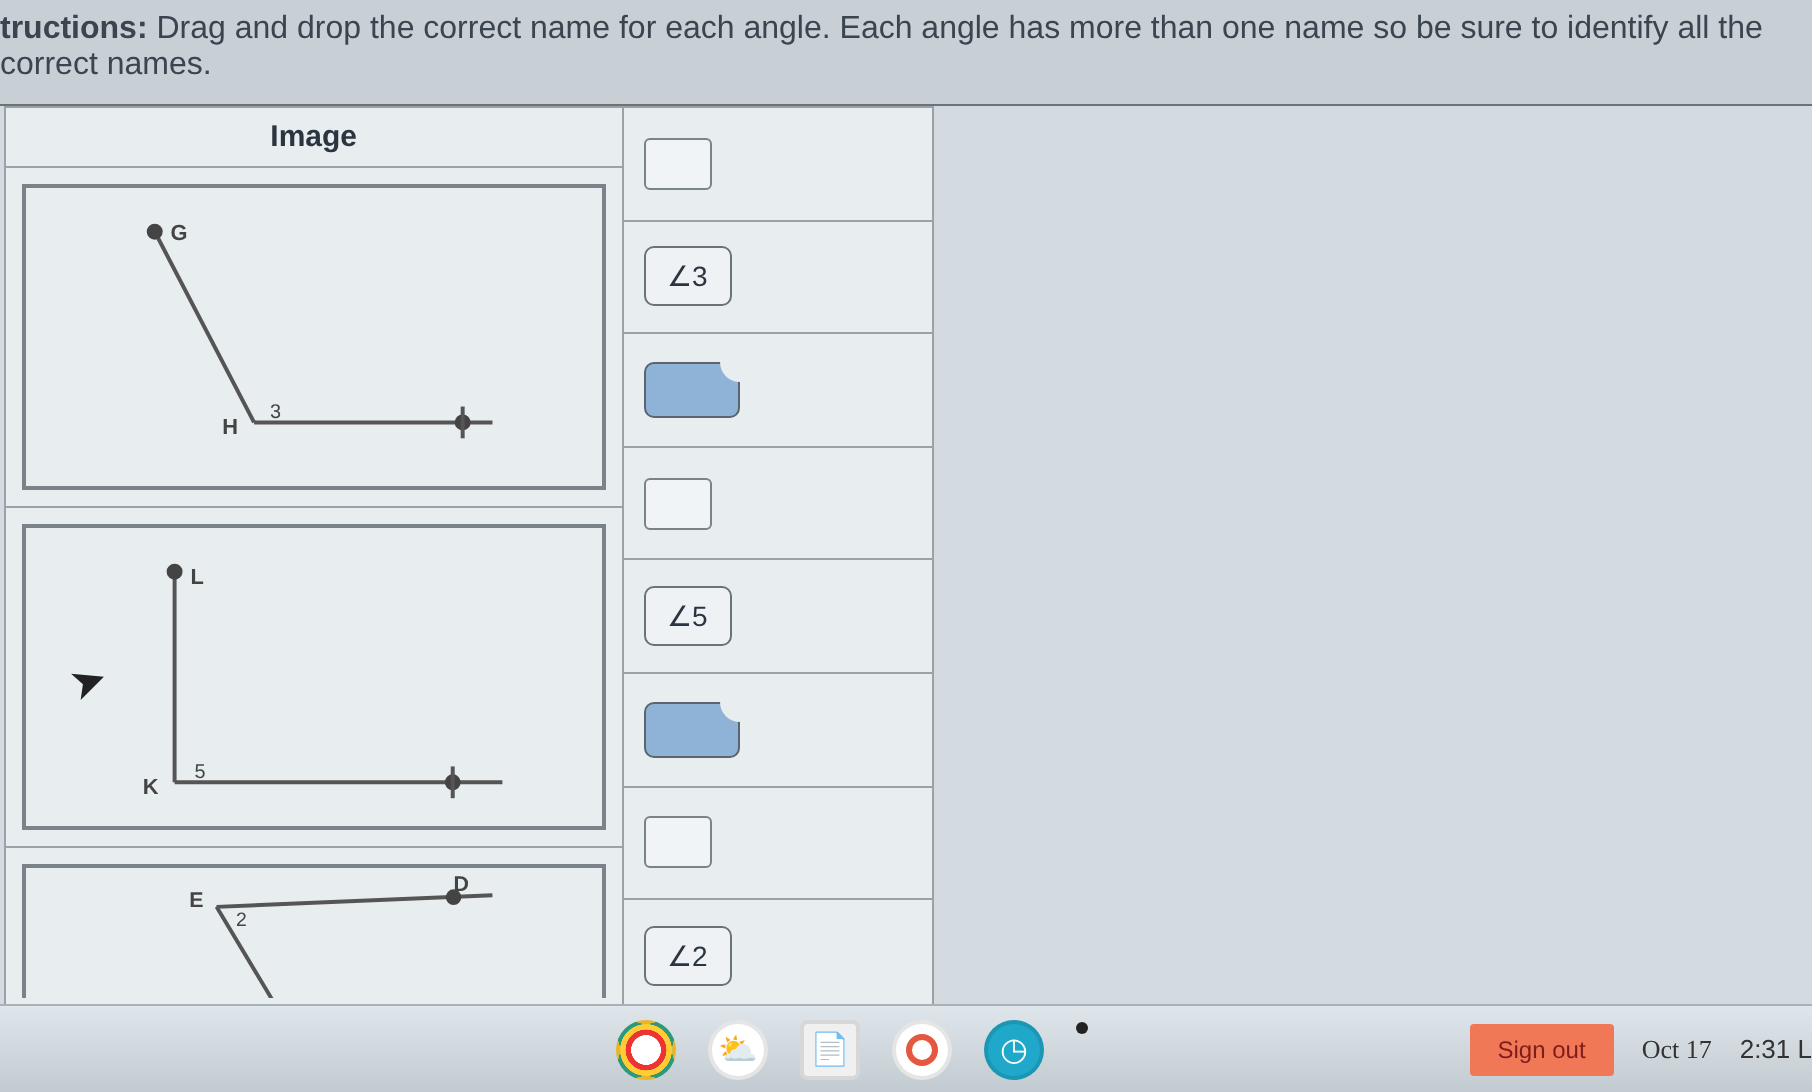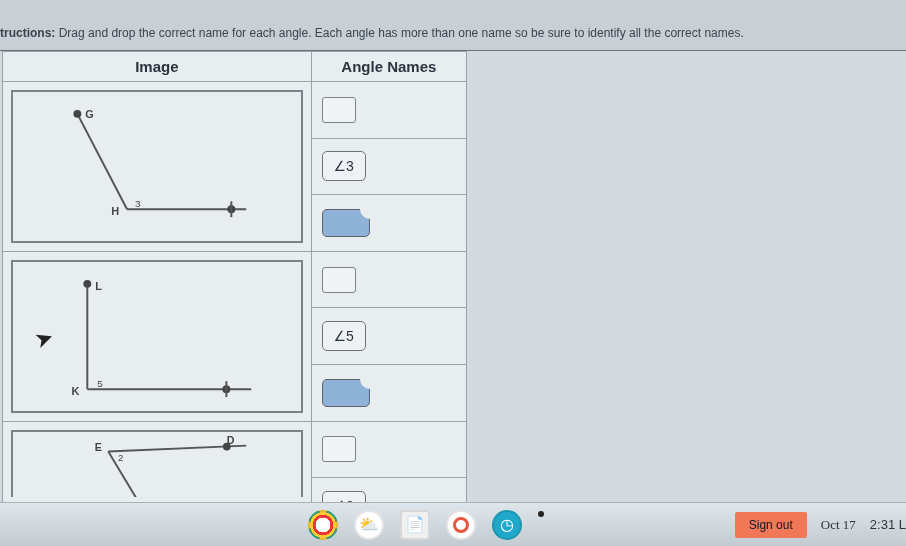--- a/index.html
+++ b/index.html
@@ -7,24 +7,23 @@
       font-family: Arial, sans-serif;
       background: #c8d0d6;
       width: 906px;
       height: 546px;
       overflow: hidden;
       position: relative;
       color: #3a4550;
     }
     .instructions {
       padding: 6px 4px 10px 0;
-      font-size: 12px;
+      font-size: 16px;
       color: #3a4550;
       border-bottom: 1px solid #6a737a;
-      margin-top: 20px;
     }
     .instructions .label { font-weight: bold; }
     .content-area {
       background: #d4dbe0;
       padding: 0;
     }
     .table-wrap {
       display: flex;
       border: 1px solid #9aa2a8;
       background: #e8edf0;
@@ -137,21 +136,21 @@
       border-radius: 50%;
       margin: 0 8px;
       display: flex;
       align-items: center;
       justify-content: center;
       font-size: 16px;
       border: 2px solid rgba(0,0,0,0.1);
     }
     .signout {
       background: #f07856;
-      color: #0f172a;
+      color: #7f1d1d;
       padding: 6px 14px;
       font-size: 12px;
       border-radius: 2px;
       margin-left: auto;
       margin-right: 14px;
       cursor: pointer;
     }
     .tb-date { font-size: 13px; color: #333; margin-right: 14px; font-family: Liberation Serif, serif; }
     .tb-time { font-size: 13px; color: #333; margin-right: 0; }
     .tiny-black { width:6px; height:6px; background:#222; border-radius:50%; margin:0 8px; align-self: flex-start; margin-top: 8px;}
@@ -208,21 +207,20 @@
             <circle class="pt" cx="212" cy="15" r="4"></circle>
             <text class="pt-label" x="76" y="20">E</text>
             <text class="pt-label" x="212" y="12">D</text>
             <text class="angle-num" x="100" y="30">2</text>
           </svg>
         </div>
       </div>
     </div>
 
     <div class="names-col">
-      <div class="col-header">Angle Names</div>
 
       <div class="names-cell">
           <div class="drop-empty"></div>
         </div>
       <div class="names-cell">
           <div class="drop-filled">
             <span>∠3</span>
           </div>
         </div>
       <div class="names-cell">

